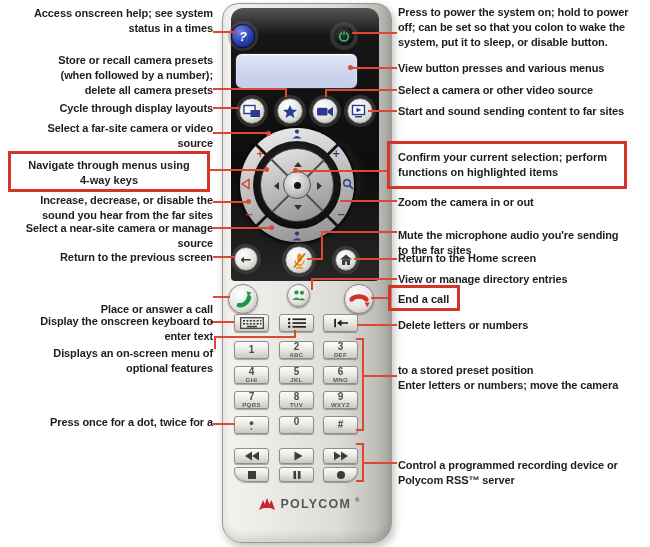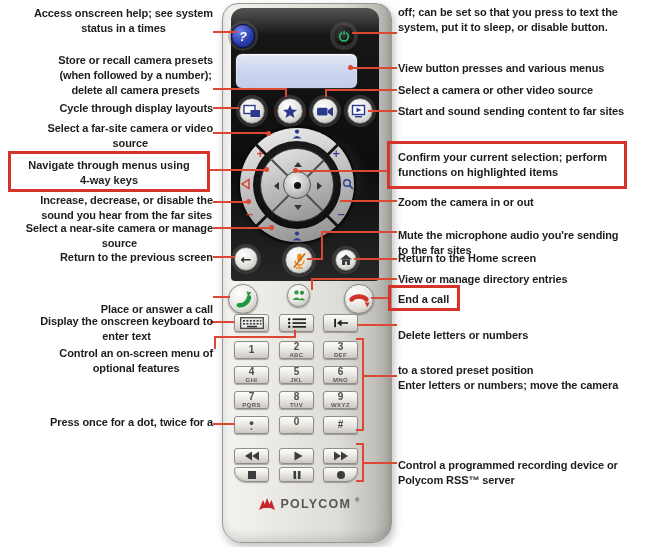--- a/index.html
+++ b/index.html
@@ -2,21 +2,21 @@
 <html><head>
 <meta charset="utf-8">
 <style>
   html,body{margin:0;padding:0;background:#fff}
   #stage{position:relative;width:650px;height:547px;background:#fff;overflow:hidden;
          font-family:"Liberation Sans",sans-serif}
   .abs{position:absolute}
   
   .cl{position:absolute;background:#dc4833;z-index:6}
   .cdot{position:absolute;width:5px;height:5px;border-radius:50%;background:#dc4833;z-index:6}
-  .lblL{position:absolute;right:437px;text-align:center;font:bold 11px/15px "Liberation Sans",sans-serif;
+  .lblL{position:absolute;right:437px;text-align:right;font:bold 11px/15px "Liberation Sans",sans-serif;
         color:#1d1d1d;white-space:nowrap;letter-spacing:-0.1px;z-index:7}
   .lblR{position:absolute;left:398px;text-align:left;font:bold 11px/15px "Liberation Sans",sans-serif;
         color:#1d1d1d;white-space:nowrap;letter-spacing:-0.1px;z-index:7}
   .lblL span,.lblR span{display:block}
   .hbox{position:absolute;border:3px solid #d5342a;box-sizing:border-box;z-index:7;
         font:bold 11px/15px "Liberation Sans",sans-serif;color:#1d1d1d;white-space:nowrap}
   
   #remote{position:absolute;left:222px;top:3px;width:168px;height:538px;z-index:1;
           border-radius:16px 16px 20px 20px;border:1px solid #9a9893;
           background:linear-gradient(90deg,#f4f3f0 0%,#e9e7e2 38%,#dddbd5 70%,#c2c0ba 90%,#a8a6a0 100%);
@@ -426,29 +426,30 @@
     <span>Return to the previous screen</span>
   </div>
   <div class="lblL" style="top:302px">
     <span>Place or answer a call</span>
   </div>
   <div class="lblL" style="top:314px">
     <span>Display the onscreen keyboard to</span>
       <span>enter text</span>
   </div>
   <div class="lblL" style="top:346px">
-    <span>Control an on-screen menu of</span>
+    <span>Displays an on-screen menu of</span>
       <span>optional features</span>
   </div>
   <div class="lblL" style="top:415px">
     <span>Press once for a dot, twice for a</span>
   </div>
 
   <div class="lblR" style="top:5px">
-      <span>off; can be set so that you press to text the</span>
+    <span>Press to power the system on; hold to power</span>
+      <span>off; can be set so that you colon to wake the</span>
       <span>system, put it to sleep, or disable button.</span>
   </div>
   <div class="lblR" style="top:61px">
     <span>View button presses and various menus</span>
   </div>
   <div class="lblR" style="top:83px">
     <span>Select a camera or other video source</span>
   </div>
   <div class="lblR" style="top:104px">
     <span>Start and sound sending content to far sites</span>
@@ -466,21 +467,21 @@
   </div>
   <div class="lblR" style="top:251px">
     <span>Return to the Home screen</span>
   </div>
   <div class="lblR" style="top:272px">
     <span>View or manage directory entries</span>
   </div>
   <div class="hbox" style="left:388px;top:285px;width:72px;height:26px;padding:4px 0 0 7px">
     <span style="display:block">End a call</span>
   </div>
-  <div class="lblR" style="top:328px">
+  <div class="lblR" style="top:318px">
     <span>Delete letters or numbers</span>
   </div>
   <div class="lblR" style="top:363px">
     <span>to a stored preset position</span>
       <span>Enter letters or numbers; move the camera</span>
   </div>
   <div class="lblR" style="top:458px">
     <span>Control a programmed recording device or</span>
       <span>Polycom RSS™ server</span>
   </div>

